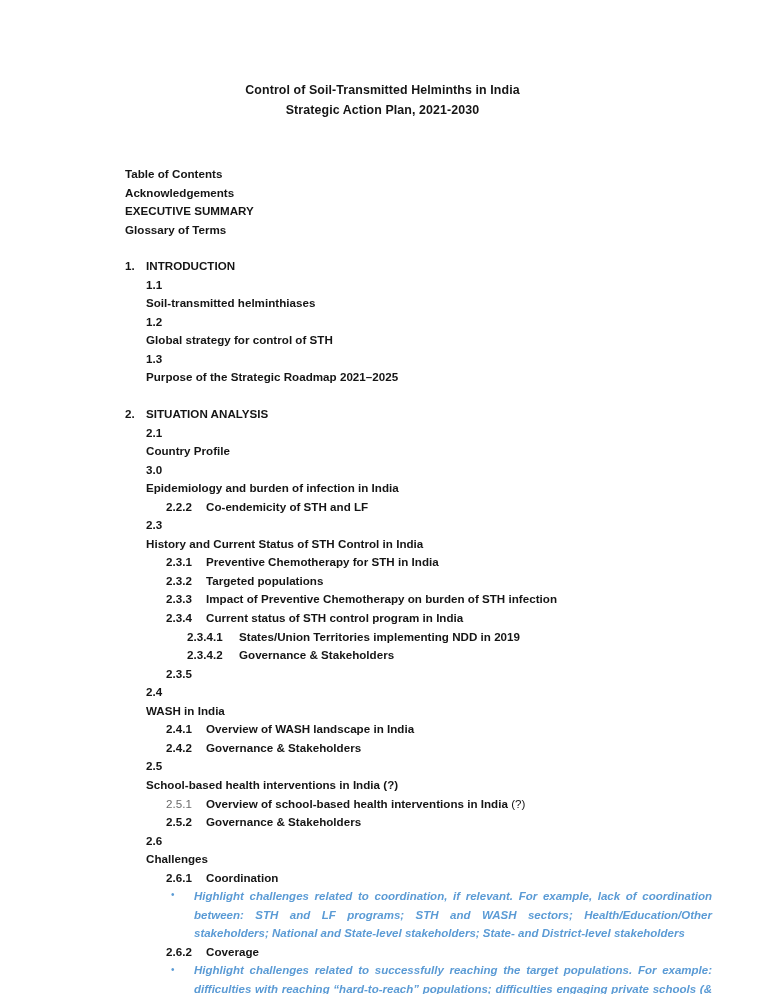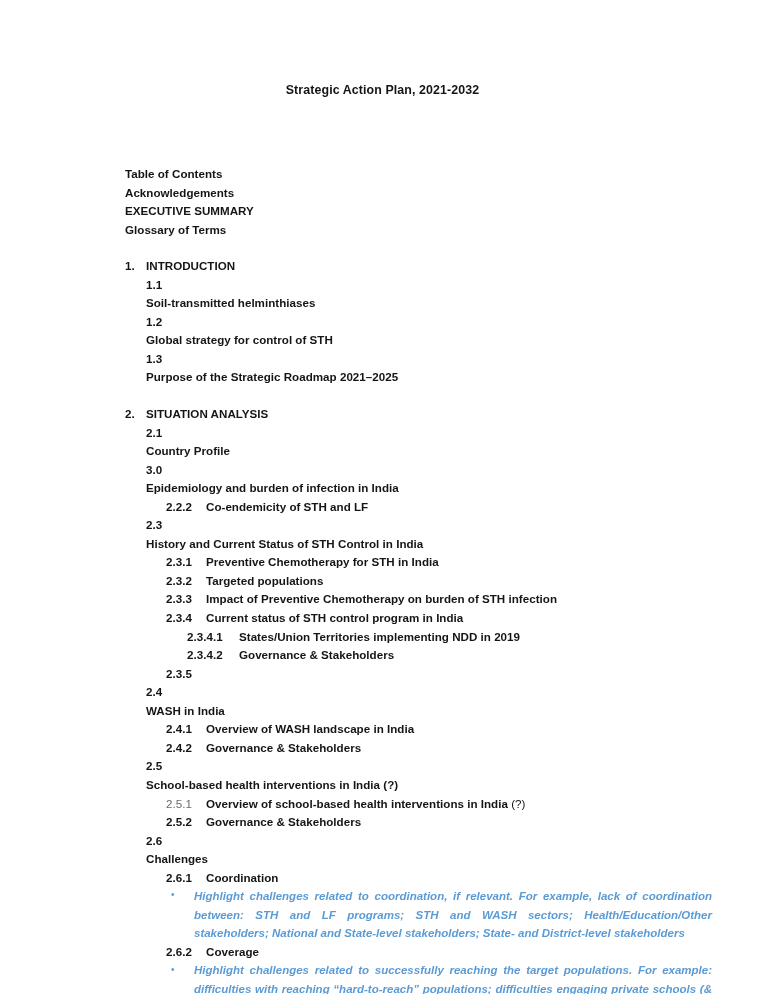--- a/index.html
+++ b/index.html
@@ -151,21 +151,22 @@
   }
   
   .bullet.lastflush .btext::after { width: 0; }
 </style>
 </head>
 <body>
 
 <div class="page">
 
   <div class="doc-title">
-    <div class="line">Strategic Action Plan, 2021-2032</div>
+    <div class="line">Control of Soil-Transmitted Helminths in India</div>
+    <div class="line">Strategic Action Plan, 2021-2030</div>
   </div>
 
   <div class="toc">
 
     <div class="entry plain lvl1">
       <span class="txt">Table of Contents</span>
     </div>
     <div class="entry plain lvl1">
       <span class="txt">Acknowledgements</span>
     </div>

